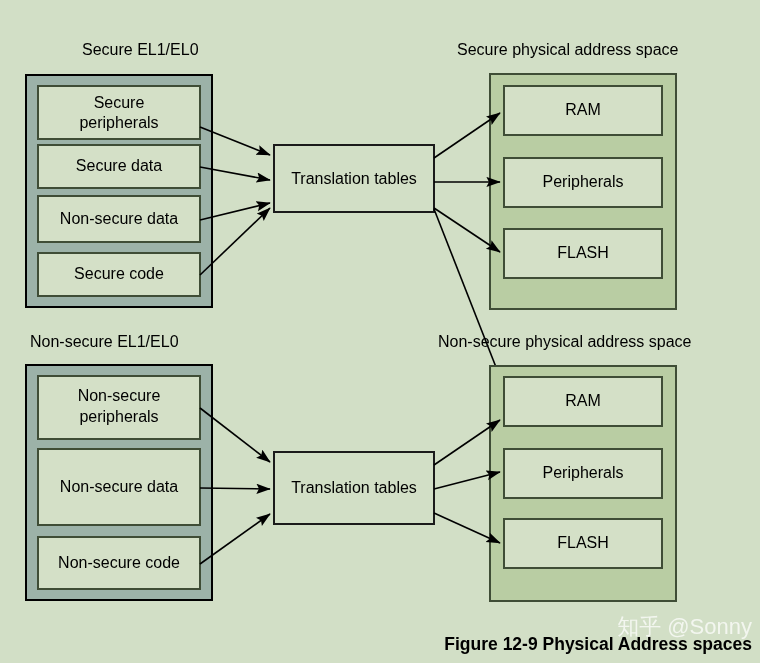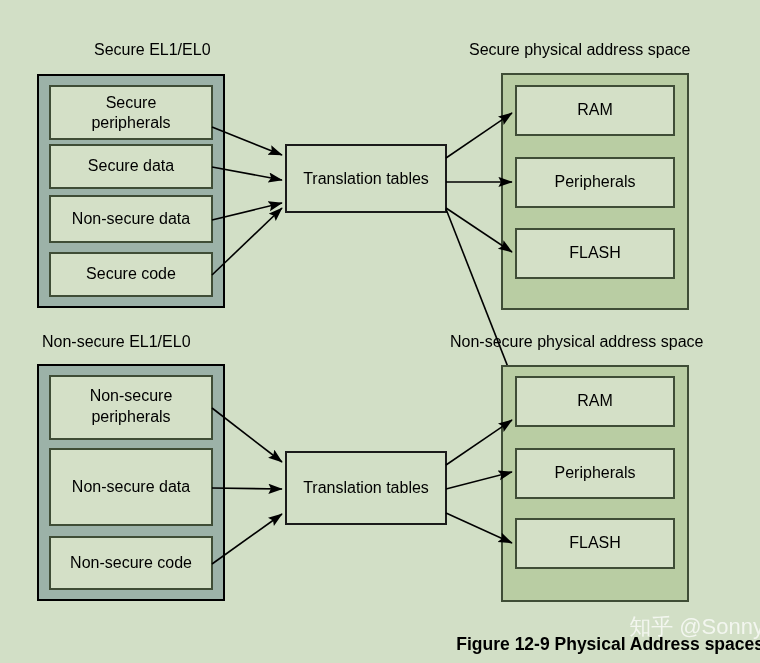--- a/index.html
+++ b/index.html
@@ -10,21 +10,21 @@
     width: 760px;
     height: 663px;
     background: #d2dfc6;
     font-family: "Liberation Sans", sans-serif;
     overflow: hidden;
     position: relative;
   }
   #diagram-root {
     position: absolute;
     top: 0;
-    left: 12px;
+    left: 0;
     width: 688px;
     height: 663px;
   }
   svg {
     display: block;
   }
   .group-box {
     fill: #9cb2a8;
     stroke: #000000;
     stroke-width: 2;

